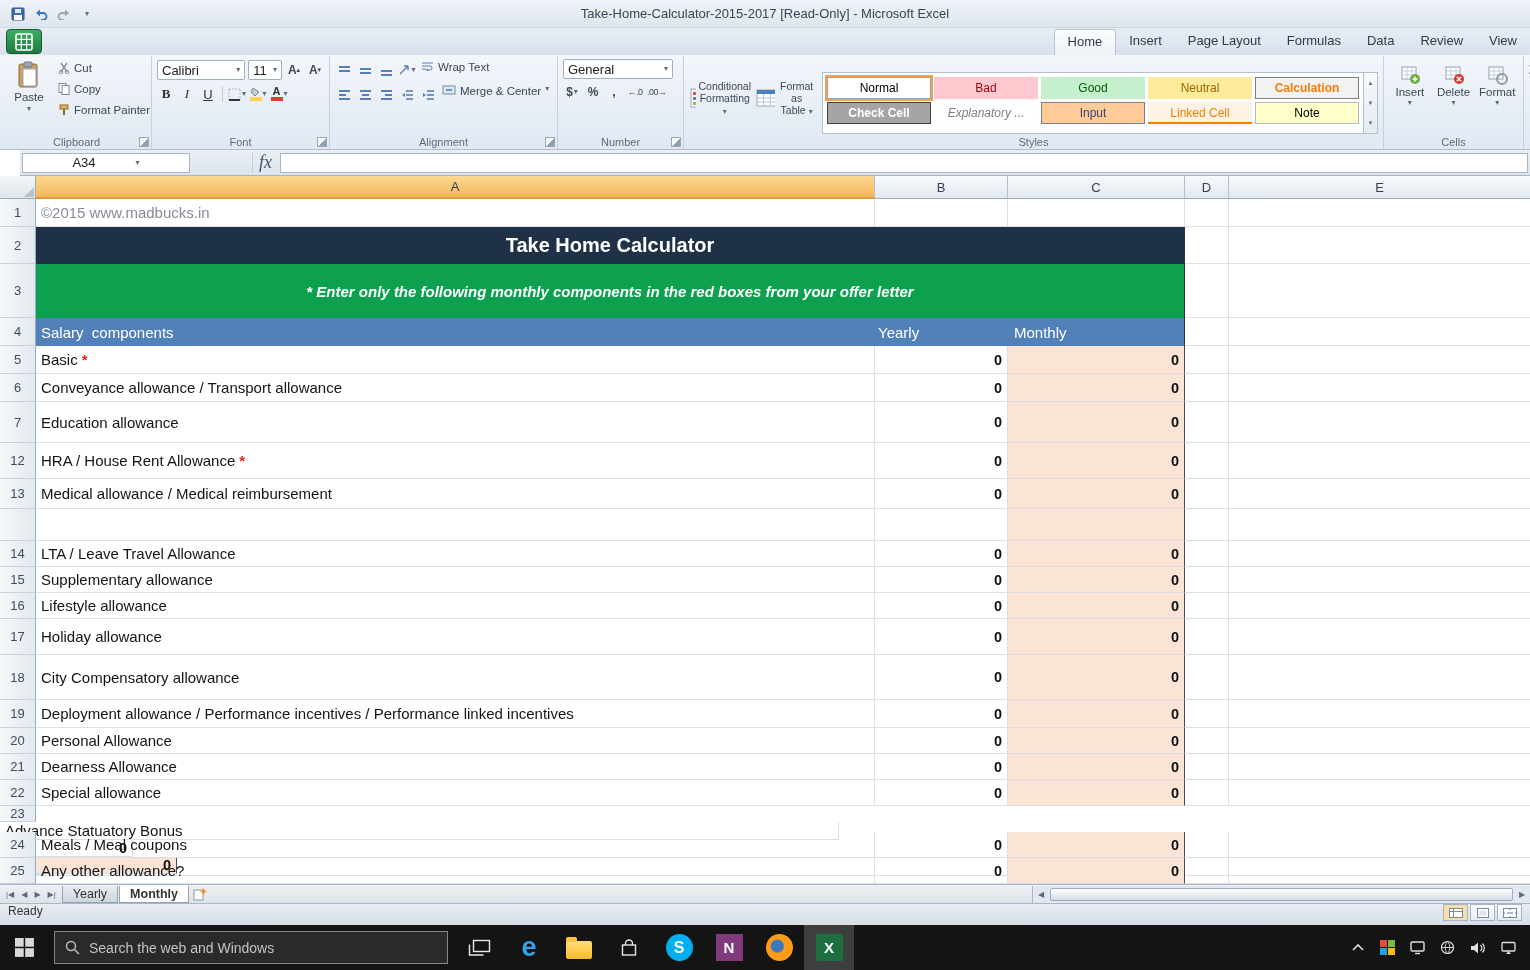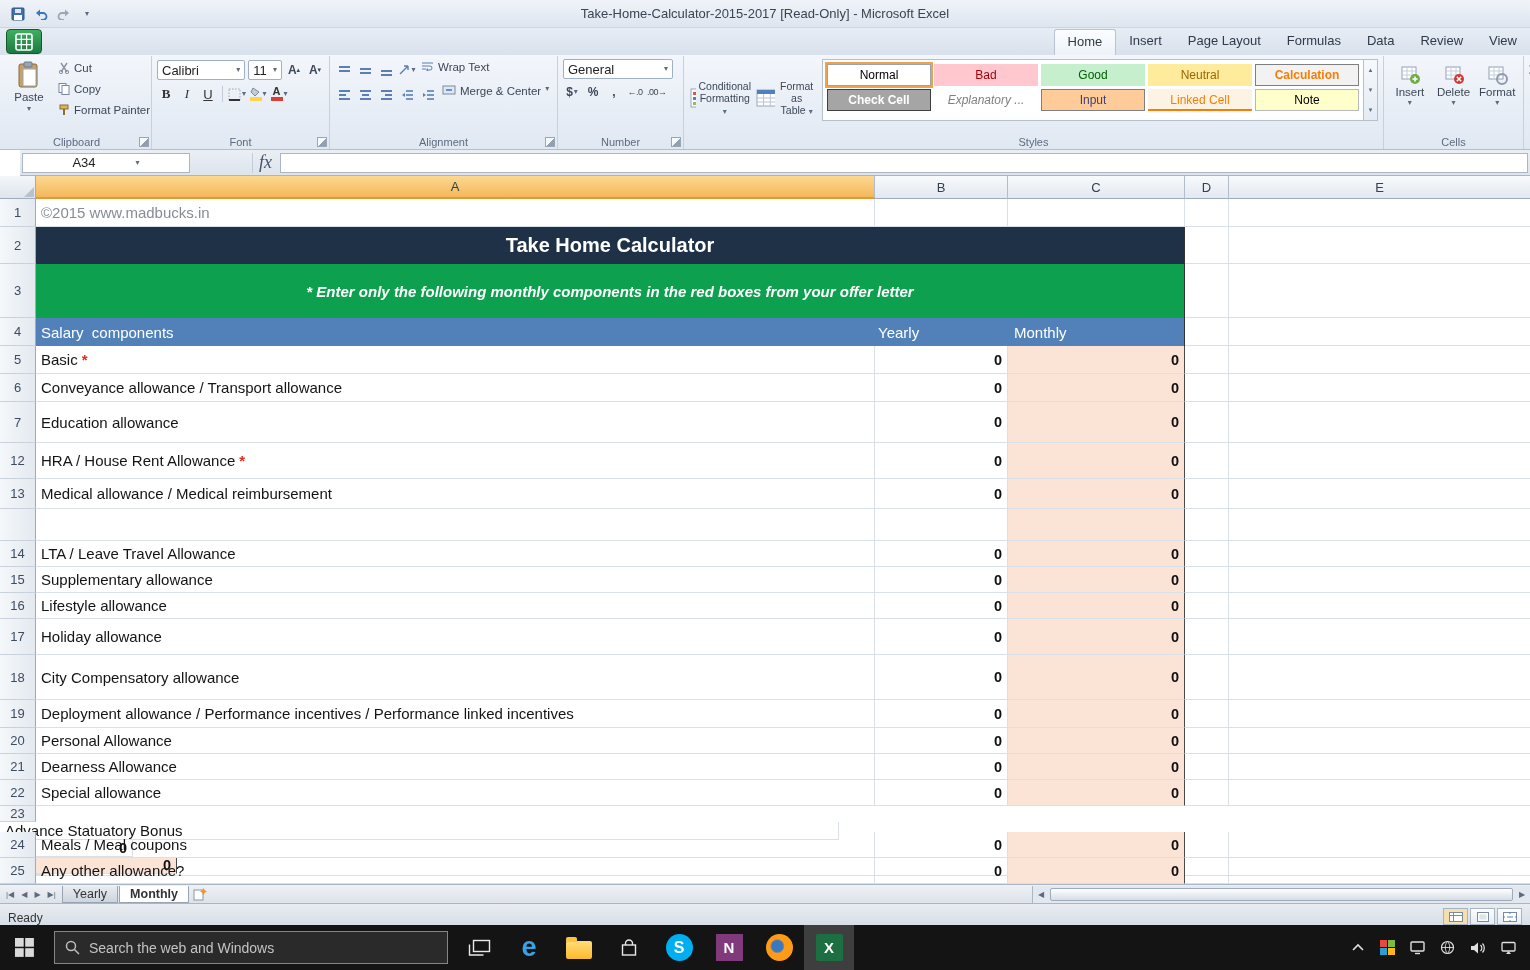--- a/index.html
+++ b/index.html
@@ -51,21 +51,21 @@
   .az small{font-size:7px;}
 
   .g-align{width:228px;}
   .g-number{width:126px;}
   .numfmt{width:110px;margin-bottom:2px;}
   .dec{font-size:9px;color:#3c4757;letter-spacing:-0.5px;}
   .money{font-size:12px;font-weight:bold;color:#3c4757;}
 
   .g-styles{width:700px;display:flex;gap:4px;}
   .bigbtn{width:62px;display:flex;align-items:center;gap:2px;font-size:10.5px;color:#3c4757;text-align:center;padding-top:3px;line-height:12px;}
-  .gallery-wrap{display:flex;margin-left:2px;height:62px;}
+  .gallery-wrap{display:flex;margin-left:2px;height:62px;margin-top:13px;}
   .gallery{width:542px;background:#fdfeff;border:1px solid #b6c0cd;display:grid;grid-template-columns:repeat(5,104px);grid-auto-rows:22px;gap:3px;padding:4px;align-content:start;}
   .gcell{display:flex;align-items:center;justify-content:center;font-size:12px;}
   .gcell.selected{outline:2px solid #f0a14b;}
   .gal-arrows{width:14px;display:flex;flex-direction:column;border:1px solid #b6c0cd;border-left:none;background:linear-gradient(#f6f9fc,#e4ebf3);}
   .gal-arrows span{flex:1;display:flex;align-items:center;justify-content:center;font-size:7px;color:#5d6b80;}
 
   .g-cells{width:140px;display:flex;gap:2px;}
   .cellbtn{width:44px;display:flex;flex-direction:column;align-items:center;gap:1px;padding-top:4px;font-size:11.5px;color:#3c4757;}
 
   .g-edit{flex:1;display:flex;flex-direction:column;gap:3px;border-right:none;padding-top:4px;}
@@ -113,21 +113,21 @@
   .sheetbar{height:19px;background:linear-gradient(#eef1f5,#dde3ea);border-top:1px solid #aab6c5;display:flex;align-items:center;flex-shrink:0;}
   .tabnav{display:flex;align-items:center;padding:0 6px;gap:7px;font-size:8px;color:#5f6b7c;}
   .stab{height:17px;display:flex;align-items:center;padding:0 10px;font-size:12.5px;color:#333;background:linear-gradient(#e9edf2,#ccd4dd);border:1px solid #98a4b2;border-top:none;margin-right:1px;}
   .stab.active{background:#fff;font-weight:bold;}
   .ins-sheet{width:20px;height:16px;display:flex;align-items:center;justify-content:center;}
   .hscroll{margin-left:auto;display:flex;align-items:center;height:17px;width:498px;border-left:1px solid #aab6c5;background:#e2e8ef;}
   .hs-arrow{width:16px;text-align:center;font-size:8px;color:#5f6b7c;}
   .hs-thumb{flex:1;height:13px;margin:0 1px;background:linear-gradient(#fefefe,#d6dde6);border:1px solid #9fabbc;border-radius:2px;}
 
   
-  .statusbar{height:22px;background:linear-gradient(#e9edf2,#d7dee7);border-top:1px solid #aab6c5;display:flex;align-items:flex-end;padding:0 8px;font-size:12px;color:#333;flex-shrink:0;}
+  .statusbar{height:22px;background:linear-gradient(#e9edf2,#d7dee7);border-top:1px solid #aab6c5;display:flex;align-items:flex-start;padding:0 8px;font-size:12px;color:#333;flex-shrink:0;}
   .view-btns{margin-left:auto;display:flex;gap:2px;}
   .vbtn{width:25px;height:17px;border:1px solid #a8b4c4;background:linear-gradient(#fcfdfe,#e6ecf3);display:flex;align-items:center;justify-content:center;}
   .vbtn.active{background:#f6dfae;}
 
   
   .taskbar{height:45px;background:#141414;display:flex;align-items:stretch;flex-shrink:0;}
   .tb-start{width:48px;display:flex;align-items:center;justify-content:center;}
   .tb-search{width:394px;margin:6px 6px;background:#2a2a2a;border:1px solid #858585;display:flex;align-items:center;gap:9px;padding:0 10px;color:#c3c3c3;font-size:14px;}
   .tb-btn{width:50px;display:flex;align-items:center;justify-content:center;}
   .tb-btn.active{background:rgba(255,255,255,0.18);}

